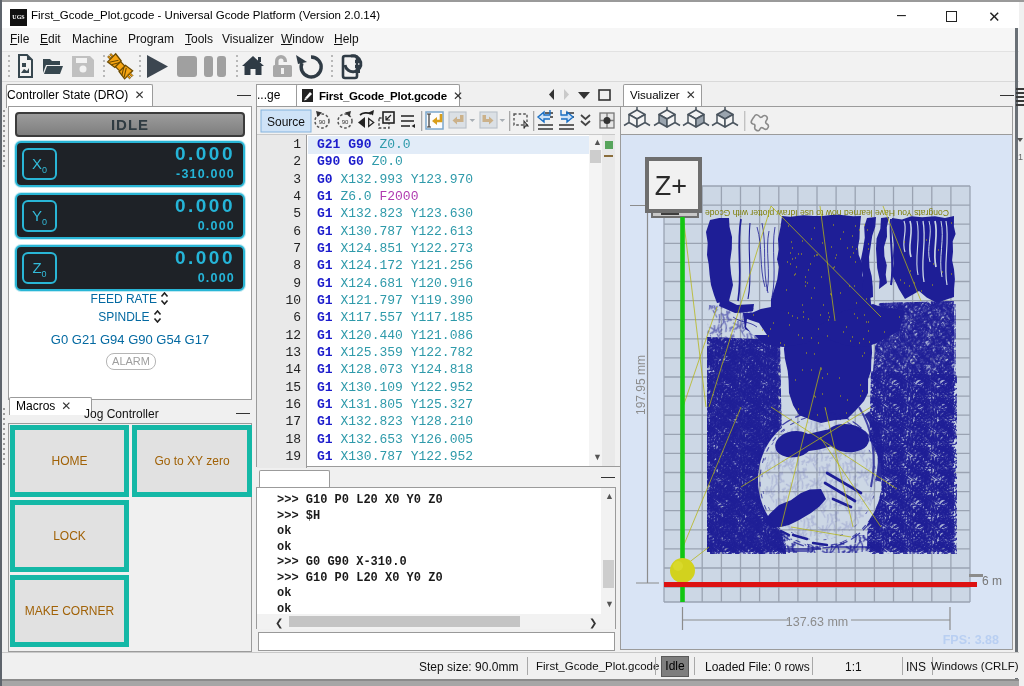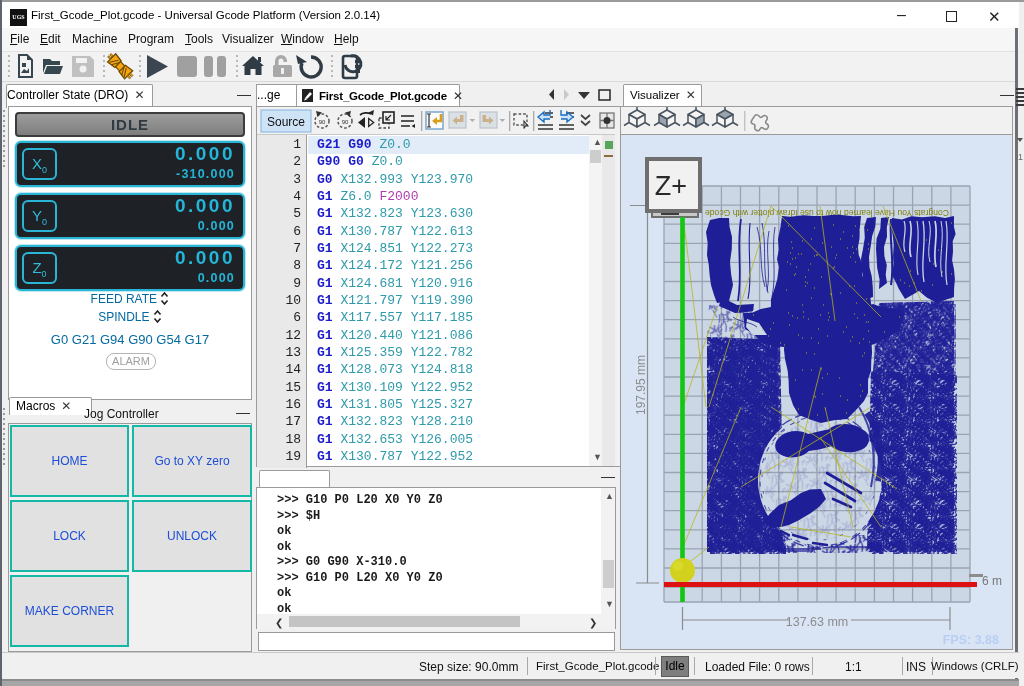--- a/index.html
+++ b/index.html
@@ -29,21 +29,21 @@
 #idlebar{left:6px;top:5px;right:6px;height:25px;background:linear-gradient(#9c9c9c,#7e7e7e);border:2px solid #3c3c3c;border-radius:4px;
  text-align:center;font:bold 15px "Liberation Sans",sans-serif;color:#2f3b42;line-height:21px;letter-spacing:1px}
 .dro{left:6px;right:6px;height:46px;background:#1e2227;border:2px solid #29b6d6;border-radius:6px;box-shadow:0 0 0 1px #bfe9f2}
 .axchip{position:absolute;left:5px;top:5px;width:35px;height:32px;border:2px solid #29b6d6;border-radius:6px;
  color:#33bbd9;font-size:15px;text-align:center;line-height:28px}
 .axchip sub{font-size:9px}
 .droval{position:absolute;right:8px;top:0px;color:#25b5d8;font:bold 19px "Liberation Sans",sans-serif;letter-spacing:2.5px}
 .drosub{position:absolute;right:8px;top:24px;color:#25b5d8;font:bold 12.5px "Liberation Sans",sans-serif;letter-spacing:1.2px}
 .drolabel{position:absolute;left:0;width:100%;text-align:center;font-size:12px;color:#0369a1}
 
-.mbtn{position:absolute;background:#e1e1e1;border:2px solid #14b8a6;font-size:12px;color:#1d4ed8;
+.mbtn{position:absolute;background:#e1e1e1;border:5px solid #14b8a6;font-size:12px;color:#a16207;
  display:flex;align-items:center;justify-content:center;text-align:center}
 #gutter{position:absolute;left:0;top:0;width:50px;height:333px;background:#e9e9e9;border-right:1px solid #9b9b9b}
 .lno{position:absolute;left:0;width:44px;text-align:right;font:13px "Liberation Mono",monospace;color:#222}
 .cl{position:absolute;left:60px;font:13px "Liberation Mono",monospace;white-space:pre}
 .gw{font-weight:bold;color:#1c1ccc}
 .co{color:#2e9aaa}
 .fw{color:#b03ab0}
 #hl1{position:absolute;left:51px;top:1px;width:281px;height:18px;background:#e2ecf8}
 
 .conline{position:absolute;left:20px;font:bold 12px "Liberation Mono",monospace;color:#1a1a1a;white-space:pre}
@@ -170,21 +170,20 @@
       <div class="abs drolabel" style="top:225px;font-size:13px">G0 G21 G94 G90 G54 G17</div>
       <div class="abs" style="left:97px;top:246px;width:50px;height:17px;border:1px solid #b5b5b5;border-radius:8px;color:#9e9e9e;font-size:11px;text-align:center;line-height:15px">ALARM</div>
     </div>
 <div class="abs tab" style="left:9px;top:397px;height:18px;padding:1px 20px 0 6px">Macros<span class="tabx">✕</span></div>
 <div class="abs paneltitle" style="left:84px;top:407px">Jog Controller</div>
 <div class="abs" style="left:236px;top:404px;font-size:14px;color:#333">—</div>
 <div class="abs panel" style="left:8px;top:423px;width:244px;height:229px;background:#f0f0f0">
       <div class="mbtn" style="left:1px;top:1px;width:119px;height:72px">HOME</div>
       <div class="mbtn" style="left:123px;top:1px;width:120px;height:72px">Go to XY zero</div>
       <div class="mbtn" style="left:1px;top:76px;width:119px;height:72px">LOCK</div>
-      <div class="mbtn" style="left:123px;top:76px;width:120px;height:72px">UNLOCK</div>
       <div class="mbtn" style="left:1px;top:151px;width:119px;height:72px">MAKE CORNER</div>
     </div>
 <div class="abs" style="left:256px;top:84px;width:360px;height:22px">
       <div class="tab" style="left:0px;top:0px;width:62px;border-radius:0">...ge</div>
       <div class="tab" style="left:40px;top:0px;width:164px;font-weight:bold;font-size:11.5px;padding:4px 4px 0 5px;letter-spacing:-0.2px"><svg width="13" height="13" viewBox="0 0 13 13" style="vertical-align:-2px;margin-right:4px">
           <rect x="0" y="0" width="11" height="13" fill="#222"></rect>
           <path d="M3 9 L8 3 L10 5 L5 10 z" fill="#fff"></path>
           <path d="M3 9 l-0.8 2.6 L5 10.6 z" fill="#fff"></path>
         </svg>First_Gcode_Plot.gcode<span class="tabx" style="font-weight:normal">✕</span></div>
       <svg width="70" height="18" viewBox="0 0 70 18" style="position:absolute;left:290px;top:3px">

